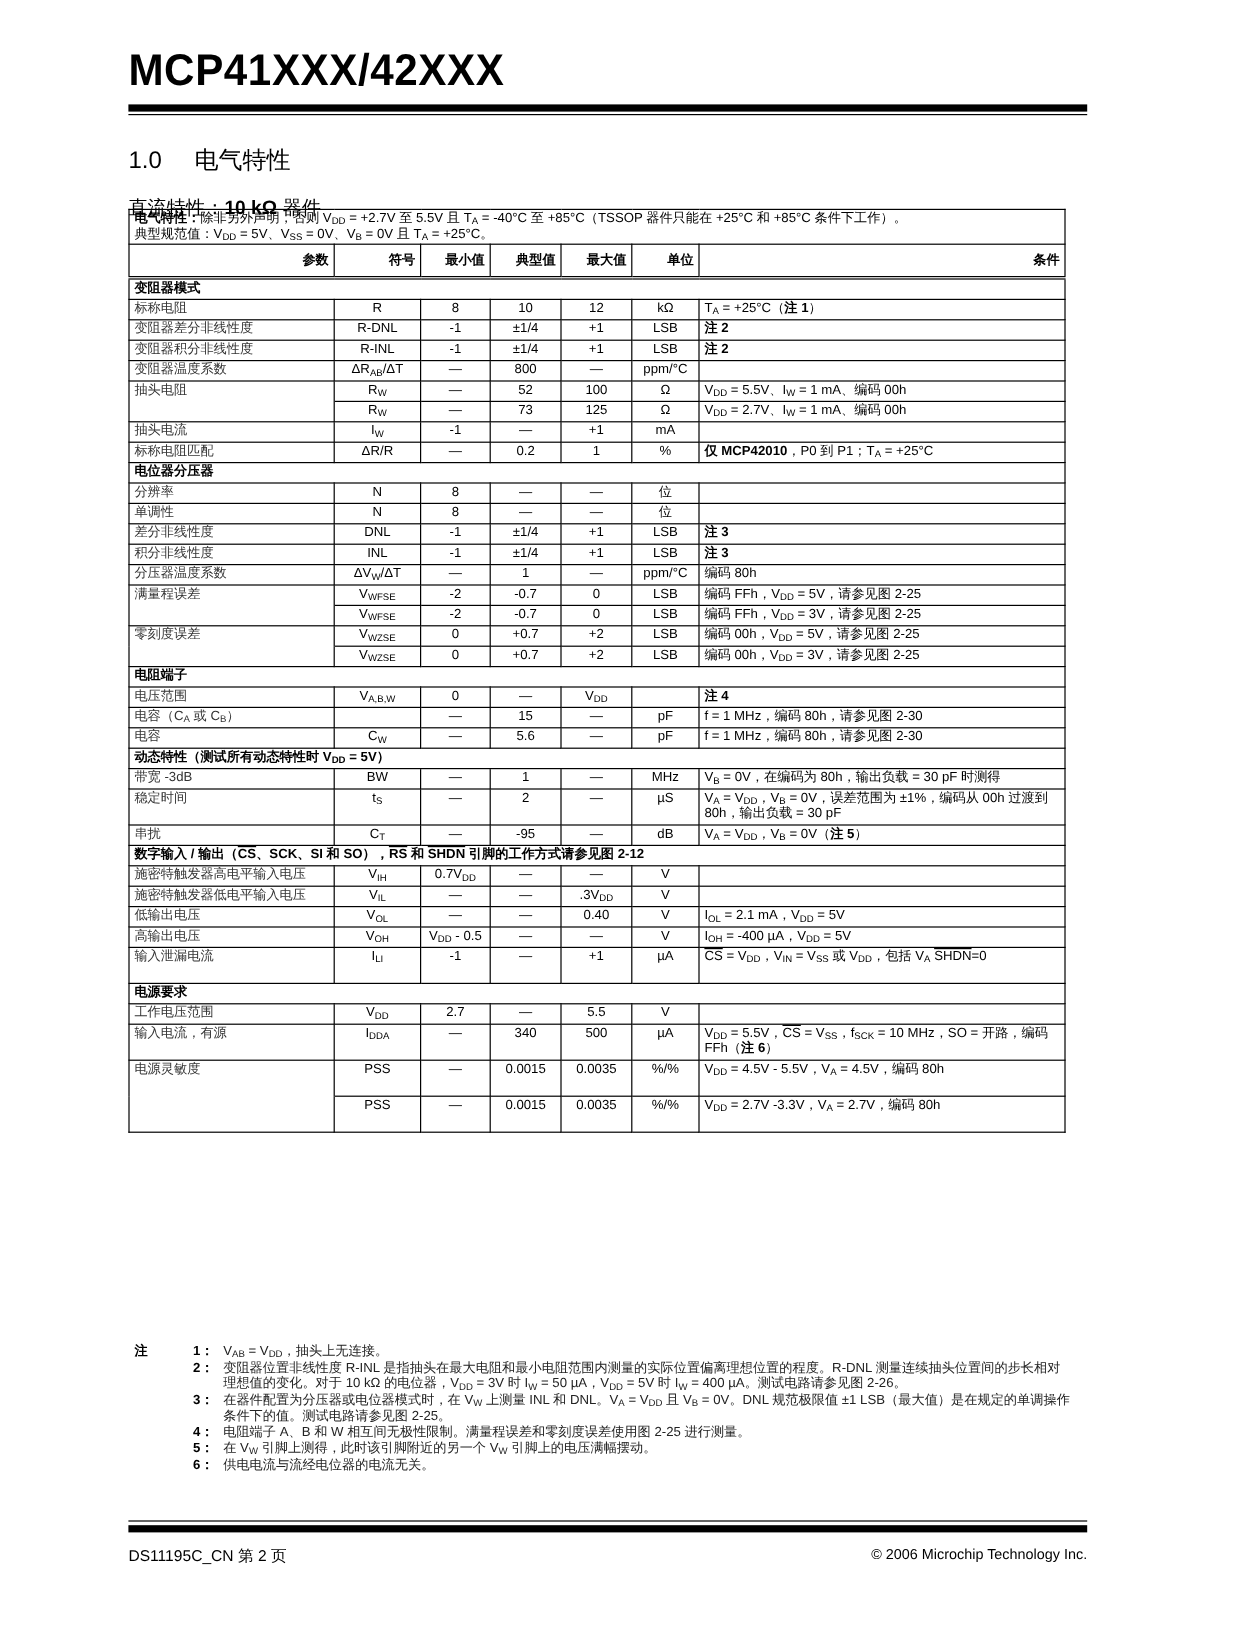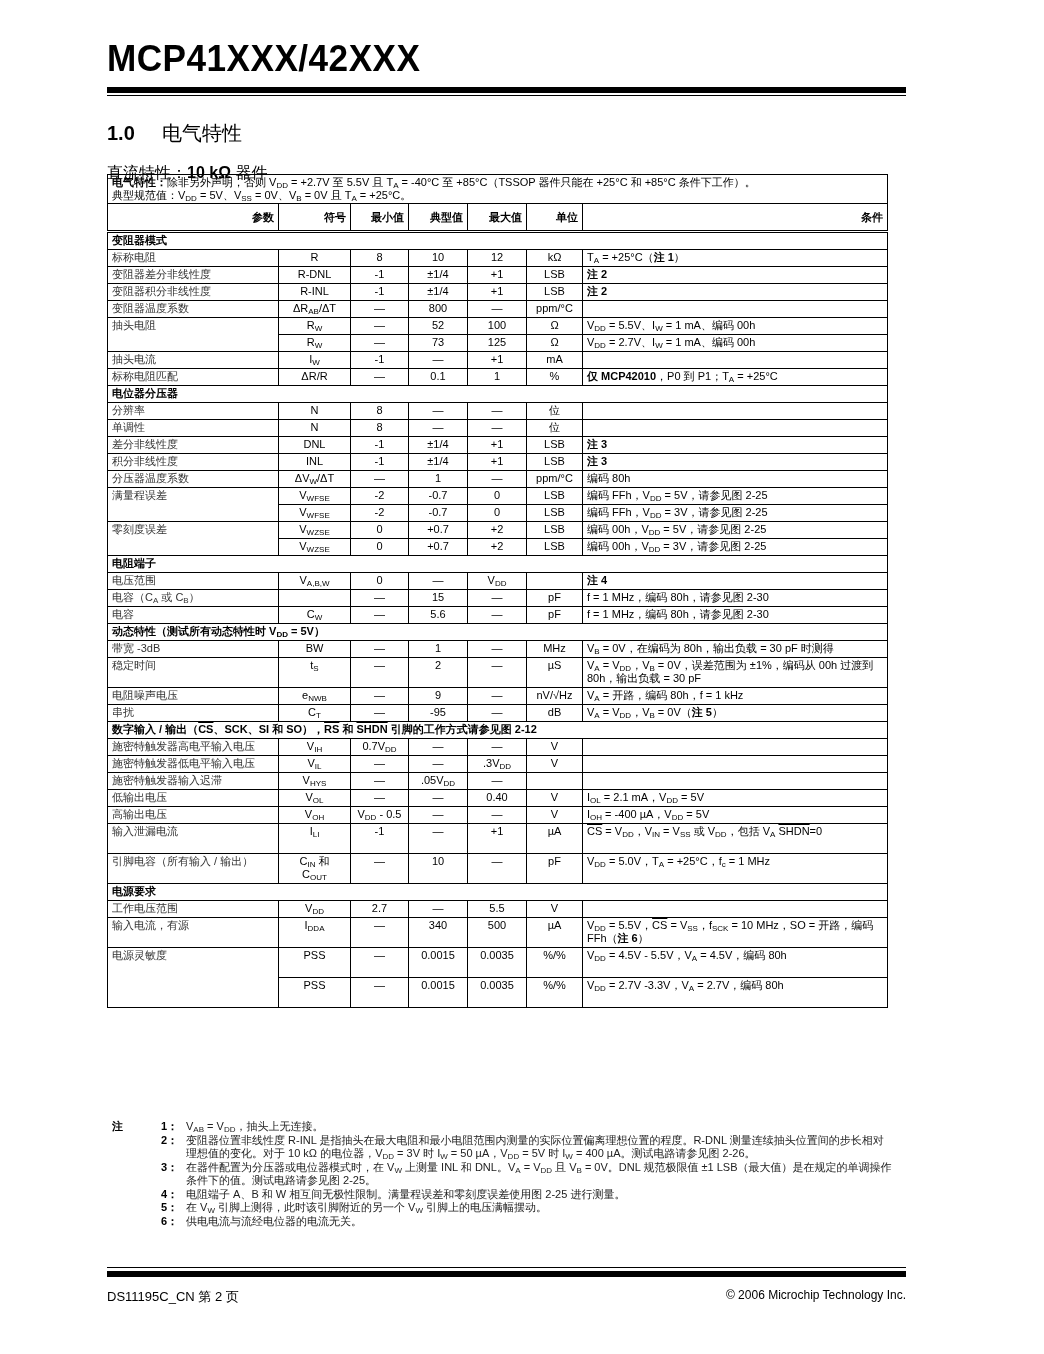--- a/index.html
+++ b/index.html
@@ -1,21 +1,21 @@
 <!DOCTYPE html>
 <html><head>
 <meta charset="utf-8">
 <style>
   html, body { margin: 0; padding: 0; background: #ffffff; }
   body { width: 1044px; height: 1354px; position: relative; font-family: "Liberation Sans", "DejaVu Sans", sans-serif; color: #000; overflow: hidden; }
   .doc-title { position: absolute; left: 107px; top: 38px; font-size: 37px; font-weight: bold; letter-spacing: 0.5px; transform: scaleX(0.95); transform-origin: left; }
   .rule-thick { position: absolute; left: 107px; width: 799px; height: 6px; background: #000; }
   .rule-thin { position: absolute; left: 107px; width: 799px; height: 1px; background: #000; }
   .sec-title { position: absolute; left: 107px; top: 120px; font-size: 20px; }
-  .sec-title .num { font-weight: bold; display: inline-block; width: 55px; }
+  .sec-title .num { font-weight: normal; display: inline-block; width: 55px; }
   .sub-title { position: absolute; left: 107px; top: 163px; font-size: 16px; }
   .sub-title b { font-weight: bold; }
 
   table.spec { position: absolute; left: 107px; top: 174px; width: 780px; border-collapse: collapse; font-size: 11px; table-layout: fixed; }
   table.spec td, table.spec th { border: 1px solid #000; padding: 1px 4px; vertical-align: top; line-height: 13px; }
   table.spec th { font-weight: bold; text-align: right; height: 24px; vertical-align: middle; border-bottom: 3px double #000; }
   .intro td { padding: 3px 4px 3px 3px; font-size: 11px; line-height: 13px; }
   td.c { text-align: center; }
   td.p { color: #333; }
   tr.grp td { font-weight: bold; height: 14px; }
@@ -133,21 +133,21 @@
         <td class="c">-1</td>
         <td class="c">—</td>
         <td class="c">+1</td>
         <td class="c">mA</td>
         <td></td>
       </tr>
       <tr class="r">
         <td class="p">标称电阻匹配</td>
         <td class="c">ΔR/R</td>
         <td class="c">—</td>
-        <td class="c">0.1</td>
+        <td class="c">0.2</td>
         <td class="c">1</td>
         <td class="c">%</td>
         <td><b>仅</b> <b>MCP42010</b>，P0 到 P1；T<sub>A</sub> = +25°C</td>
       </tr>
       <tr class="grp">
         <td colspan="7">电位器分压器</td>
       </tr>
       <tr class="r">
         <td class="p">分辨率</td>
         <td class="c">N</td>
@@ -274,29 +274,20 @@
       <tr class="r2">
         <td class="p">稳定时间</td>
         <td class="c">t<sub>S</sub></td>
         <td class="c">—</td>
         <td class="c">2</td>
         <td class="c">—</td>
         <td class="c">µS</td>
         <td>V<sub>A</sub> = V<sub>DD</sub>，V<sub>B</sub> = 0V，误差范围为 ±1%，编码从 00h 过渡到 80h，输出负载 = 30 pF</td>
       </tr>
       <tr class="r">
-        <td class="p">电阻噪声电压</td>
-        <td class="c">e<sub>NWB</sub></td>
-        <td class="c">—</td>
-        <td class="c">9</td>
-        <td class="c">—</td>
-        <td class="c">nV/√Hz</td>
-        <td>V<sub>A</sub> = 开路，编码 80h，f = 1 kHz</td>
-      </tr>
-      <tr class="r">
         <td class="p">串扰</td>
         <td class="c">C<sub>T</sub></td>
         <td class="c">—</td>
         <td class="c">-95</td>
         <td class="c">—</td>
         <td class="c">dB</td>
         <td>V<sub>A</sub> = V<sub>DD</sub>，V<sub>B</sub> = 0V（<b>注 5</b>）</td>
       </tr>
       <tr class="grp">
         <td colspan="7">数字输入 / 输出（<span class="ov">CS</span>、SCK、SI 和 SO），<span class="ov">RS</span> 和 <span class="ov">SHDN</span> 引脚的工作方式请参见图 2-12</td>
@@ -313,29 +304,20 @@
       <tr class="r">
         <td class="p">施密特触发器低电平输入电压</td>
         <td class="c">V<sub>IL</sub></td>
         <td class="c">—</td>
         <td class="c">—</td>
         <td class="c">.3V<sub>DD</sub></td>
         <td class="c">V</td>
         <td></td>
       </tr>
       <tr class="r">
-        <td class="p">施密特触发器输入迟滞</td>
-        <td class="c">V<sub>HYS</sub></td>
-        <td class="c">—</td>
-        <td class="c">.05V<sub>DD</sub></td>
-        <td class="c">—</td>
-        <td class="c"></td>
-        <td></td>
-      </tr>
-      <tr class="r">
         <td class="p">低输出电压</td>
         <td class="c">V<sub>OL</sub></td>
         <td class="c">—</td>
         <td class="c">—</td>
         <td class="c">0.40</td>
         <td class="c">V</td>
         <td>I<sub>OL</sub> = 2.1 mA，V<sub>DD</sub> = 5V</td>
       </tr>
       <tr class="r">
         <td class="p">高输出电压</td>
@@ -347,29 +329,20 @@
         <td>I<sub>OH</sub> = -400 µA，V<sub>DD</sub> = 5V</td>
       </tr>
       <tr class="r2">
         <td class="p">输入泄漏电流</td>
         <td class="c">I<sub>LI</sub></td>
         <td class="c">-1</td>
         <td class="c">—</td>
         <td class="c">+1</td>
         <td class="c">µA</td>
         <td><span class="ov">CS</span> = V<sub>DD</sub>，V<sub>IN</sub> = V<sub>SS</sub> 或 V<sub>DD</sub>，包括 V<sub>A</sub> <span class="ov">SHDN</span>=0</td>
-      </tr>
-      <tr class="r2">
-        <td class="p">引脚电容（所有输入 / 输出）</td>
-        <td class="c">C<sub>IN</sub> 和<br>C<sub>OUT</sub></td>
-        <td class="c">—</td>
-        <td class="c">10</td>
-        <td class="c">—</td>
-        <td class="c">pF</td>
-        <td>V<sub>DD</sub> = 5.0V，T<sub>A</sub> = +25°C，f<sub>c</sub> = 1 MHz</td>
       </tr>
       <tr class="grp">
         <td colspan="7">电源要求</td>
       </tr>
       <tr class="r">
         <td class="p">工作电压范围</td>
         <td class="c">V<sub>DD</sub></td>
         <td class="c">2.7</td>
         <td class="c">—</td>
         <td class="c">5.5</td>

